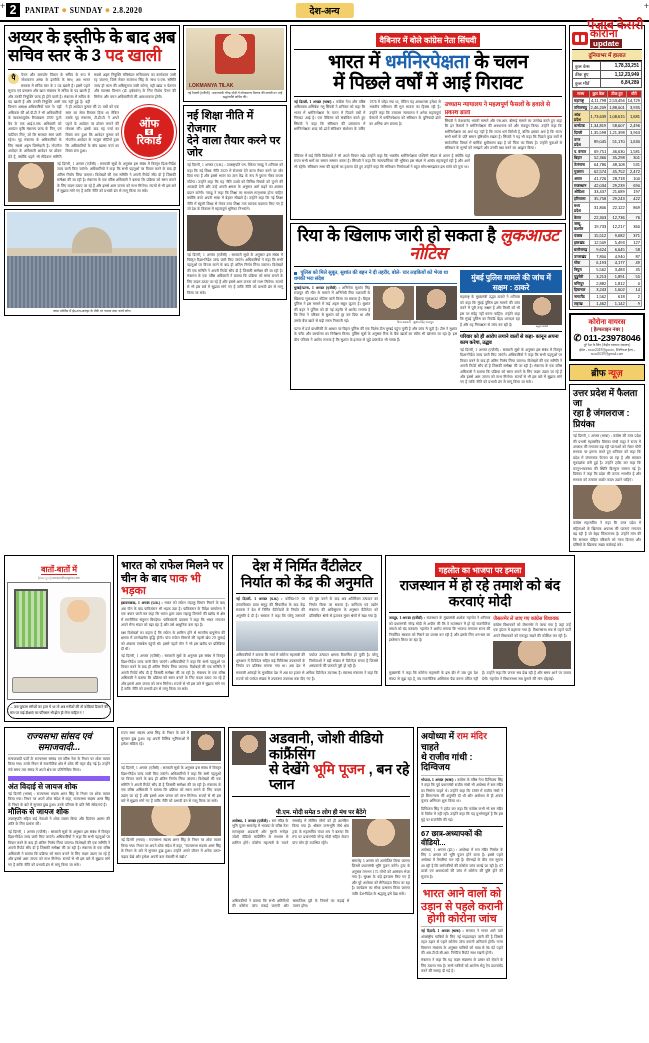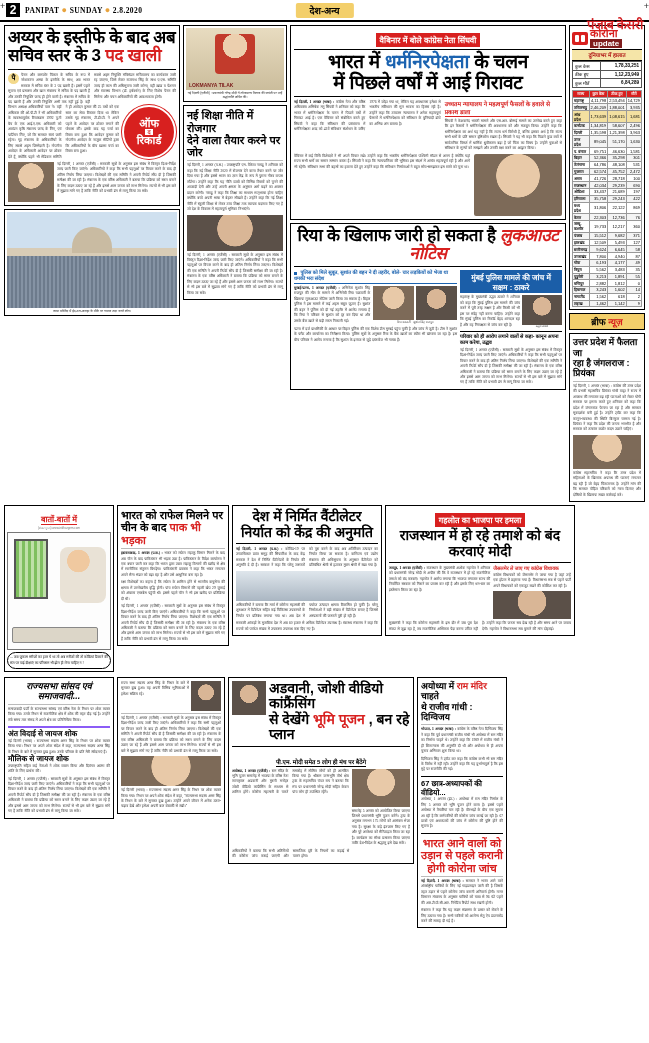--- a/index.html
+++ b/index.html
@@ -484,20 +484,30 @@
               <tr>
                 <td class="s">लद्दाख</td>
                 <td>1,462</td>
                 <td>1,142</td>
                 <td>9</td>
               </tr>
             </tbody>
         </table>
       </div>
 
+      <div class="helpbox">
+        <div class="help-t">कोरोना वायरस</div>
+        <div class="help-s">( हैल्पलाइन नंबर )</div>
+        <div class="help-n">
+          <span>✆</span>
+          <span>011-23978046</span>
+        </div>
+        <div class="help-x">पूरे देश के लिए (केंद्रीय स्वास्थ्य मंत्रालय)</div>
+        <div class="help-x">ईमेल - ncov2019@gov.in, टैक्निकल हैल्प - ncov2019@gmail.com</div>
+      </div>
 
       <div class="brief">
         <span>ब्रीफ</span>
         <span class="red">न्यूज़</span>
       </div>
 
       <div class="box">
         <div class="hl-s">उत्तर प्रदेश में फैलता जा</div>
         <div class="hl-s">रहा है जंगलराज : प्रियंका</div>
         <hr class="hair">
@@ -580,21 +590,21 @@
     </div>
   </div>
 
   <div style="display:flex;gap:3px;padding:2px 4px 0 4px;">
 
     <div style="width:110px">
       <div class="box">
         <div class="hl-s ital" style="text-align:center">राज्यसभा सांसद एवं समाजवादी...</div>
         <hr class="hair">
         <div class="txt">समाजवादी पार्टी के राज्यसभा सांसद एवं वरिष्ठ नेता के निधन पर शोक व्यक्त किया गया। उनके निधन से राजनीतिक क्षेत्र में शोक की लहर दौड़ गई है। उन्होंने लंबे समय तक संसद में अपने क्षेत्र का प्रतिनिधित्व किया।</div>
-        <div class="hl-xs" style="margin-top:3px;border-top:2px solid #8b5cf6;padding-top:2px">अंत विदाई से जायज शोक</div>
+        <div class="hl-xs" style="margin-top:3px;border-top:5px solid #8b5cf6;padding-top:2px">अंत विदाई से जायज शोक</div>
         <div class="txt">नई दिल्ली (भाषा) : राज्यसभा सदस्य अमर सिंह के निधन पर शोक व्यक्त किया गया। निधन पर अपने शोक संदेश में कहा, राज्यसभा सदस्य अमर सिंह के निधन के बारे में सुनकर दुख हुआ। उनके परिवार के प्रति मेरी संवेदनाएं हैं।</div>
         <div class="hl-xs" style="margin-top:0">मौलिक से जायज शोक</div>
         <div class="txt">उपराष्ट्रपति सहित कई नेताओं ने शोक व्यक्त किया और दिवंगत आत्मा की शांति के लिए प्रार्थना की।</div>
         <div class="txt" style="margin-top:2px">नई दिल्ली, 1 अगस्त (एजैंसी) : सरकारी सूत्रों के अनुसार इस संबंध में विस्तृत दिशा-निर्देश जल्द जारी किए जाएंगे। अधिकारियों ने कहा कि सभी पहलुओं पर विचार करने के बाद ही अंतिम निर्णय लिया जाएगा। विशेषज्ञों की एक समिति ने अपनी रिपोर्ट सौंप दी है जिसकी समीक्षा की जा रही है। मंत्रालय के एक वरिष्ठ अधिकारी ने बताया कि प्रक्रिया को सरल बनाने के लिए कदम उठाए जा रहे हैं और इससे आम जनता को लाभ मिलेगा। राज्यों से भी इस बारे में सुझाव मांगे गए हैं ताकि नीति को प्रभावी ढंग से लागू किया जा सके।</div>
       </div>
     </div>
 
     <div style="width:108px">
       <div class="box">
         <div style="display:flex;gap:2px">

